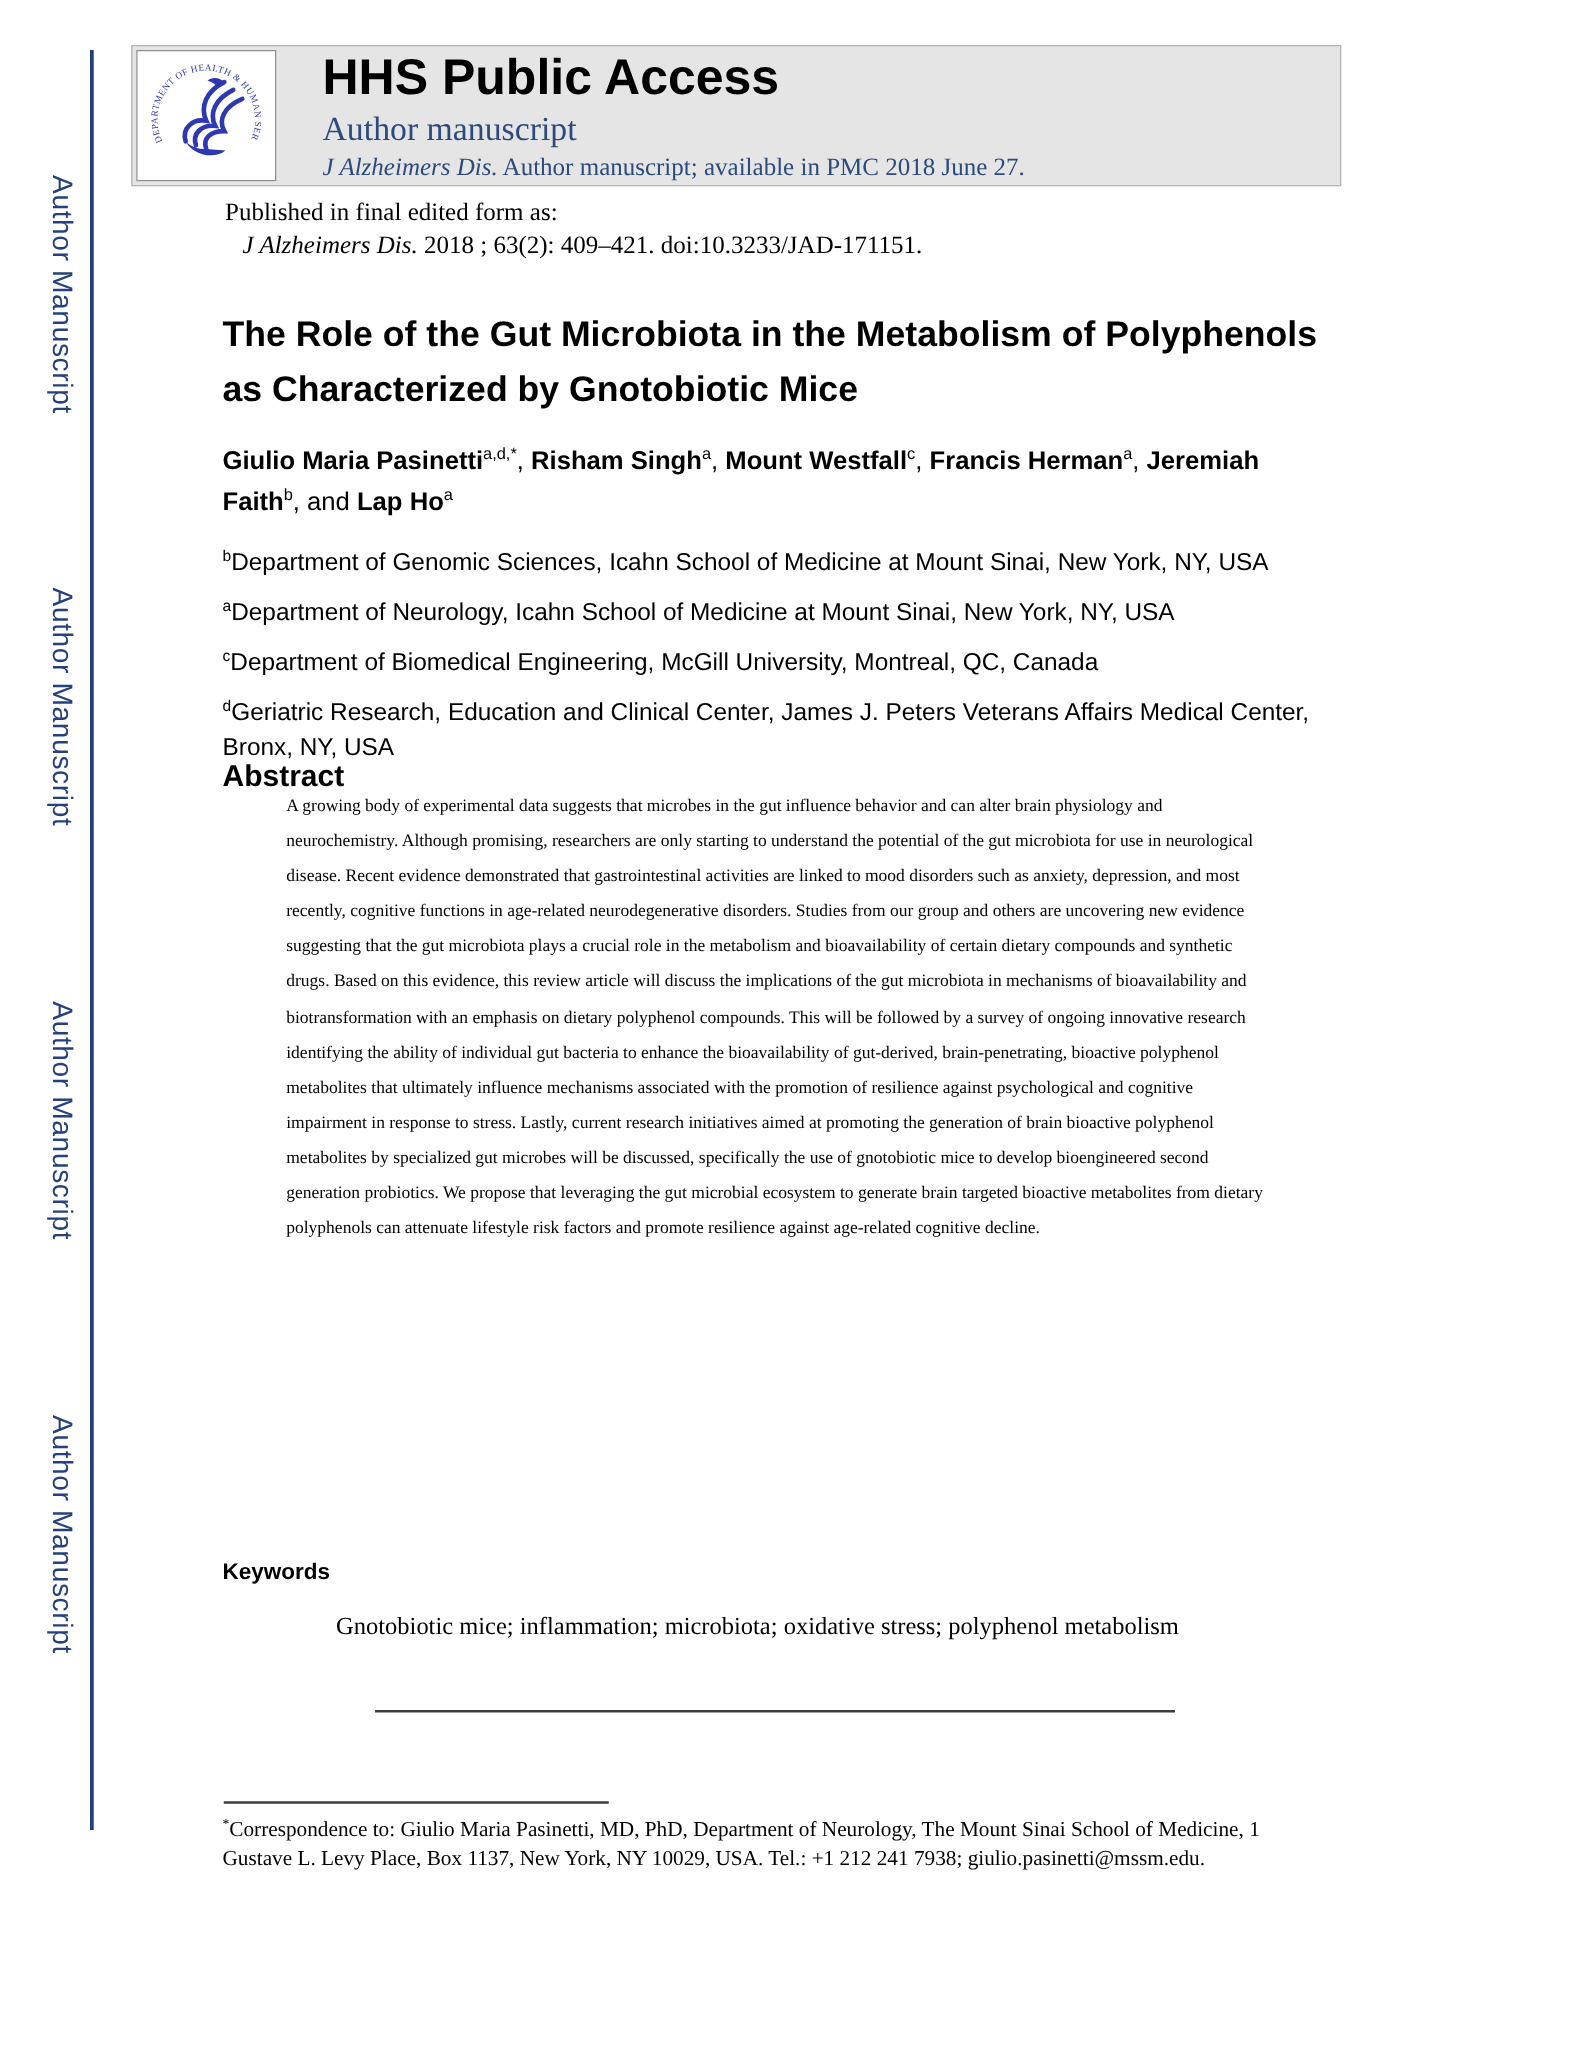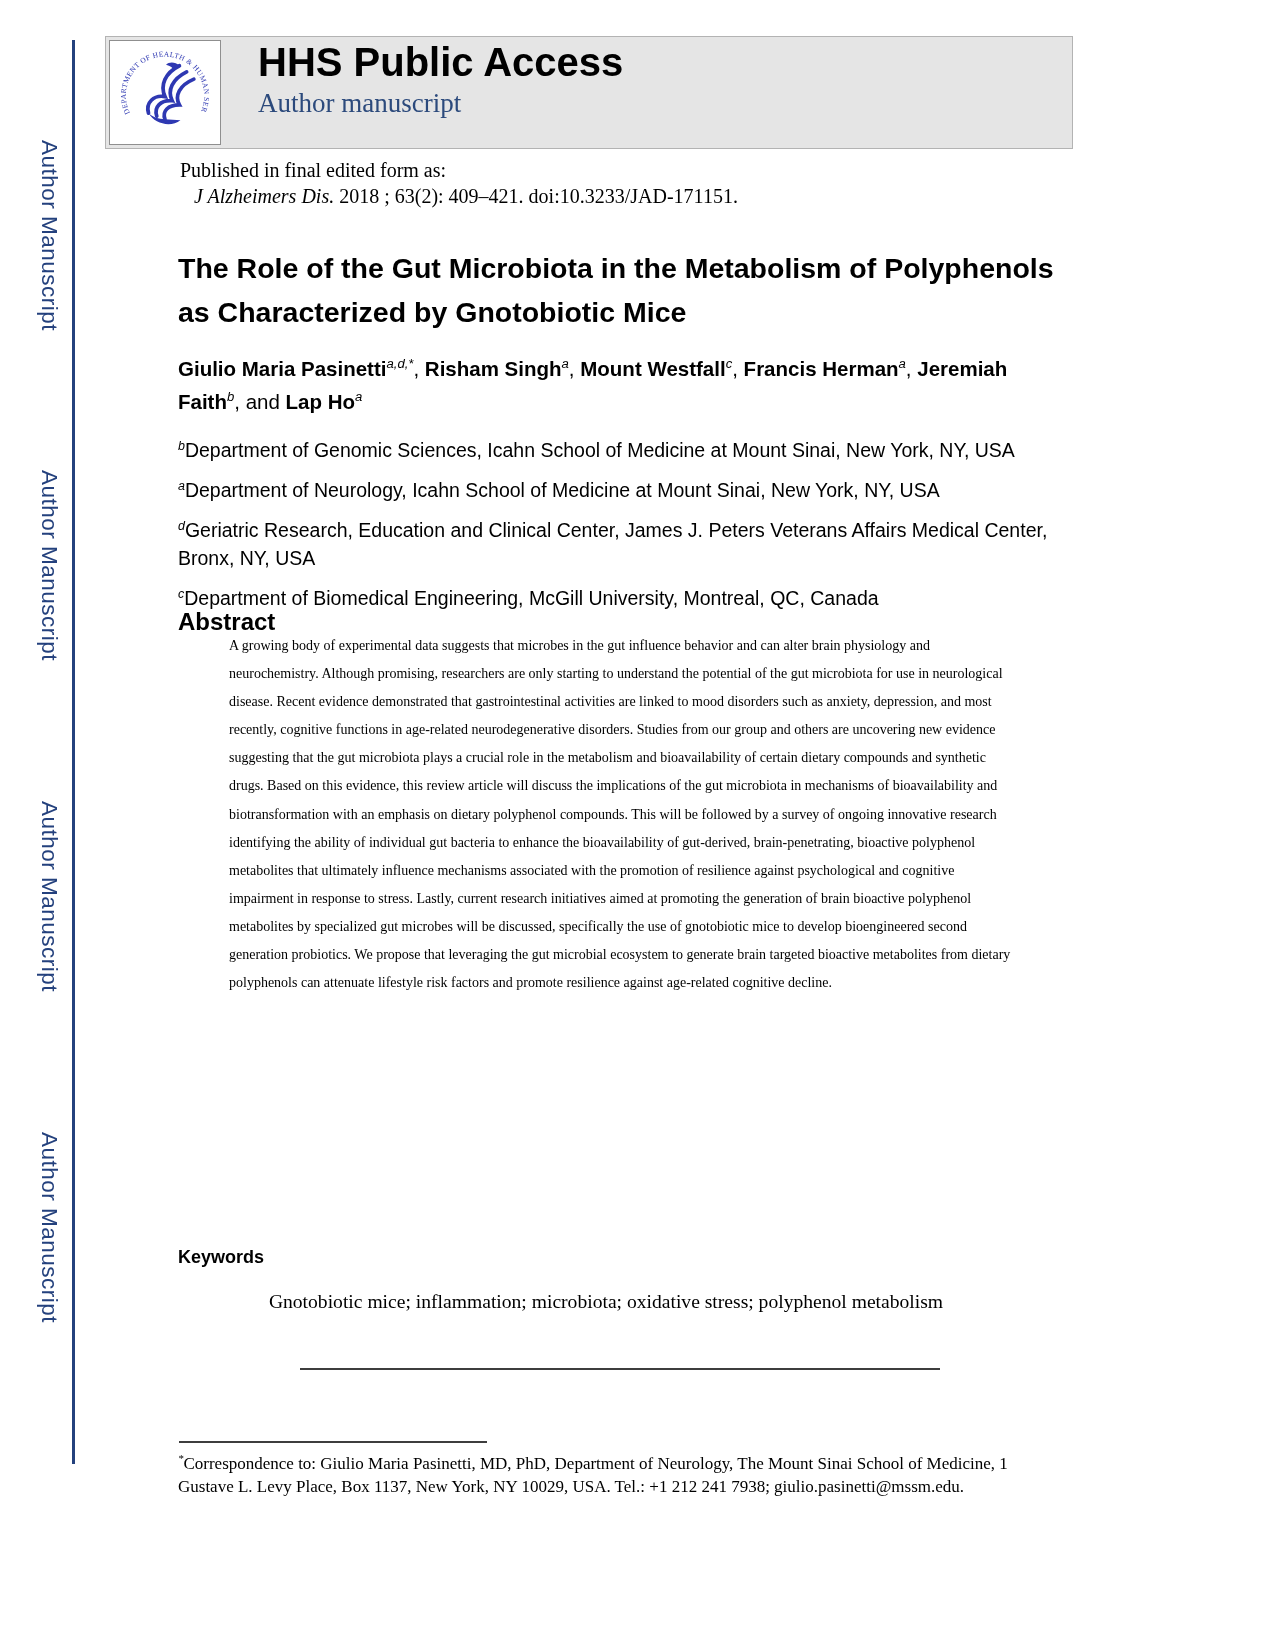--- a/index.html
+++ b/index.html
@@ -29,21 +29,21 @@
   .pub{position:absolute;left:180px;top:157px;font-size:20px;line-height:26px;}
   .pub .indent{padding-left:14px;}
 
   
   .art-title{position:absolute;left:178px;top:246px;width:888px;margin:0;
              font-family:"Liberation Sans",sans-serif;font-weight:bold;
              font-size:28.5px;line-height:44px;color:#000;}
   .authors{position:absolute;left:178px;top:352px;width:872px;margin:0;
            font-family:"Liberation Sans",sans-serif;font-size:20.5px;line-height:33px;}
   .authors b{font-weight:bold;}
-  .authors sup,.affil sup,.fn sup{font-size:64%;vertical-align:super;line-height:0;font-style:italic;}
+  .authors sup,.affil sup,.fn sup{font-size:64%;vertical-align:super;line-height:0;}
   .affils{position:absolute;left:178px;top:436px;width:872px;
           font-family:"Liberation Sans",sans-serif;font-size:19.5px;line-height:28px;}
   .affil{margin:0 0 12px 0;}
   .abs-h,.kw-h{position:absolute;left:178px;margin:0;
         font-family:"Liberation Sans",sans-serif;font-weight:bold;font-size:24px;color:#000;}
   .abs-h{top:608px;}
   .abs-p{position:absolute;left:213px;top:616px;width:786px;margin:16px;
          font-size:14px;line-height:28.1px;text-align:left;}
   .kw-h{top:1247px;font-size:18px;}
   .kw-p{position:absolute;left:213px;top:1288px;width:786px;margin:0;
@@ -78,37 +78,38 @@
           <path d="M71 30 C57 37 52 48 57 58 C46 57 39 64 42 73"></path>
           <path d="M78 37 C64 43 59 53 64 62 C53 62 47 68 50 76"></path>
         </g>
         <path d="M34 70 C40 81 56 84 65 77 L50 76 C44 76 38 74 34 70 Z" fill="#2e38b2"></path>
         <path d="M64 24 C60 20 54 20 51 23 C55 24 58 26 59 29 Z" fill="#2e38b2"></path>
       </svg>
     </div>
     <div class="band-text">
       <h1 class="hhs-title">HHS Public Access</h1>
       <div class="hhs-sub">Author manuscript</div>
+      <div class="hhs-journal"><i>J Alzheimers Dis.</i><span> Author manuscript; available in PMC 2018 June 27.</span></div>
     </div>
   </div>
 
   <div class="pub">
     <div>Published in final edited form as:</div>
     <div class="indent"><i>J Alzheimers Dis.</i><span> 2018 ; 63(2): 409–421. doi:10.3233/JAD-171151.</span></div>
   </div>
 
   <h2 class="art-title">The Role of the Gut Microbiota in the Metabolism of Polyphenols as Characterized by Gnotobiotic Mice</h2>
 
   <p class="authors" id="authors"><b>Giulio Maria Pasinetti</b><sup>a,d,*</sup>, <b>Risham Singh</b><sup>a</sup>, <b>Mount Westfall</b><sup>c</sup>, <b>Francis Herman</b><sup>a</sup>, <b>Jeremiah Faith</b><sup>b</sup>, and <b>Lap Ho</b><sup>a</sup></p>
 
   <div class="affils" id="affils">
       <p class="affil"><sup>b</sup>Department of Genomic Sciences, Icahn School of Medicine at Mount Sinai, New York, NY, USA</p>
       <p class="affil"><sup>a</sup>Department of Neurology, Icahn School of Medicine at Mount Sinai, New York, NY, USA</p>
+      <p class="affil"><sup>c</sup>Department of Biomedical Engineering, McGill University, Montreal, QC, Canada</p>
       <p class="affil"><sup>d</sup>Geriatric Research, Education and Clinical Center, James J. Peters Veterans Affairs Medical Center, Bronx, NY, USA</p>
-      <p class="affil"><sup>c</sup>Department of Biomedical Engineering, McGill University, Montreal, QC, Canada</p>
     </div>
 
   <h3 class="abs-h">Abstract</h3>
   <p class="abs-p">A growing body of experimental data suggests that microbes in the gut influence behavior and can alter brain physiology and neurochemistry. Although promising, researchers are only starting to understand the potential of the gut microbiota for use in neurological disease. Recent evidence demonstrated that gastrointestinal activities are linked to mood disorders such as anxiety, depression, and most recently, cognitive functions in age-related neurodegenerative disorders. Studies from our group and others are uncovering new evidence suggesting that the gut microbiota plays a crucial role in the metabolism and bioavailability of certain dietary compounds and synthetic drugs. Based on this evidence, this review article will discuss the implications of the gut microbiota in mechanisms of bioavailability and biotransformation with an emphasis on dietary polyphenol compounds. This will be followed by a survey of ongoing innovative research identifying the ability of individual gut bacteria to enhance the bioavailability of gut-derived, brain-penetrating, bioactive polyphenol metabolites that ultimately influence mechanisms associated with the promotion of resilience against psychological and cognitive impairment in response to stress. Lastly, current research initiatives aimed at promoting the generation of brain bioactive polyphenol metabolites by specialized gut microbes will be discussed, specifically the use of gnotobiotic mice to develop bioengineered second generation probiotics. We propose that leveraging the gut microbial ecosystem to generate brain targeted bioactive metabolites from dietary polyphenols can attenuate lifestyle risk factors and promote resilience against age-related cognitive decline.</p>
 
   <h3 class="kw-h">Keywords</h3>
   <p class="kw-p">Gnotobiotic mice; inflammation; microbiota; oxidative stress; polyphenol metabolism</p>
   <div class="kw-rule"></div>
 
   <div class="fn-rule"></div>

